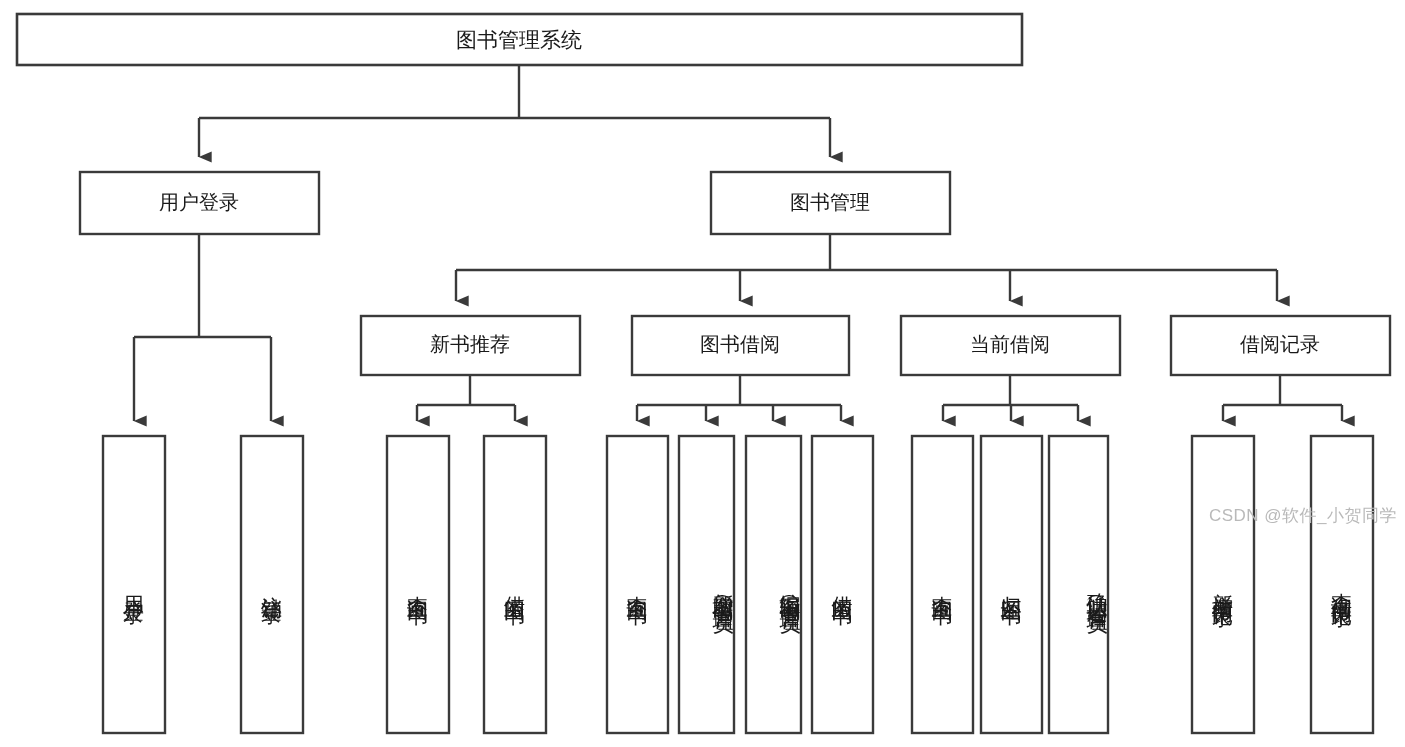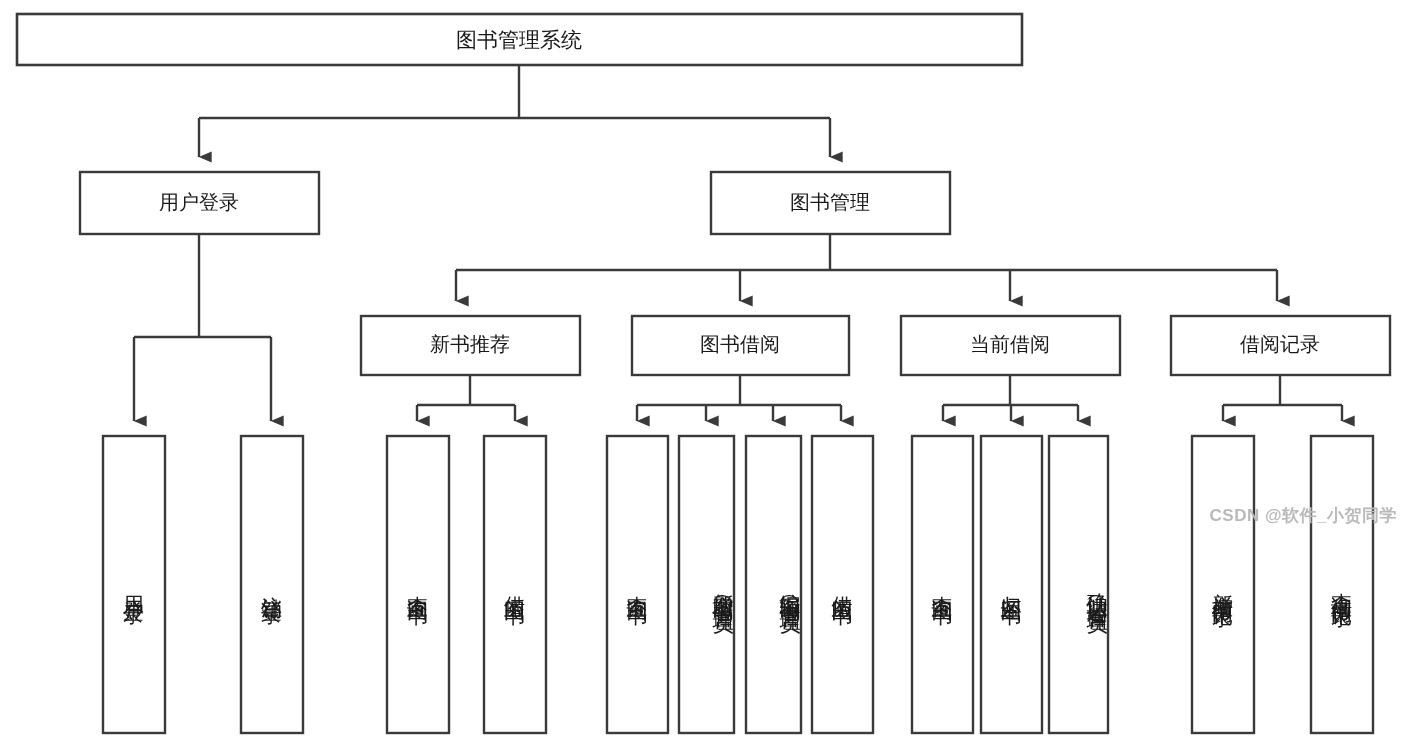--- a/index.html
+++ b/index.html
@@ -75,21 +75,20 @@
   }
   .watermark {
     position: absolute;
     right: 8px;
     bottom: 4px;
     font-family: "Liberation Sans", "DejaVu Sans", sans-serif;
     font-size: 17px;
     color: #b9b9b9;
     letter-spacing: 0.5px;
     white-space: nowrap;
-    font-weight: bold;
   }
 </style>
 </head>
 <body>
 
 <div id="diagram-root">
 
   <svg class="diagram" viewBox="0 0 1405 747" xmlns="http://www.w3.org/2000/svg">
     <defs>
       <marker id="arrow" viewBox="0 0 12 14" refX="6" refY="13.2" markerWidth="12" markerHeight="14" orient="auto-start-reverse" markerUnits="userSpaceOnUse">

